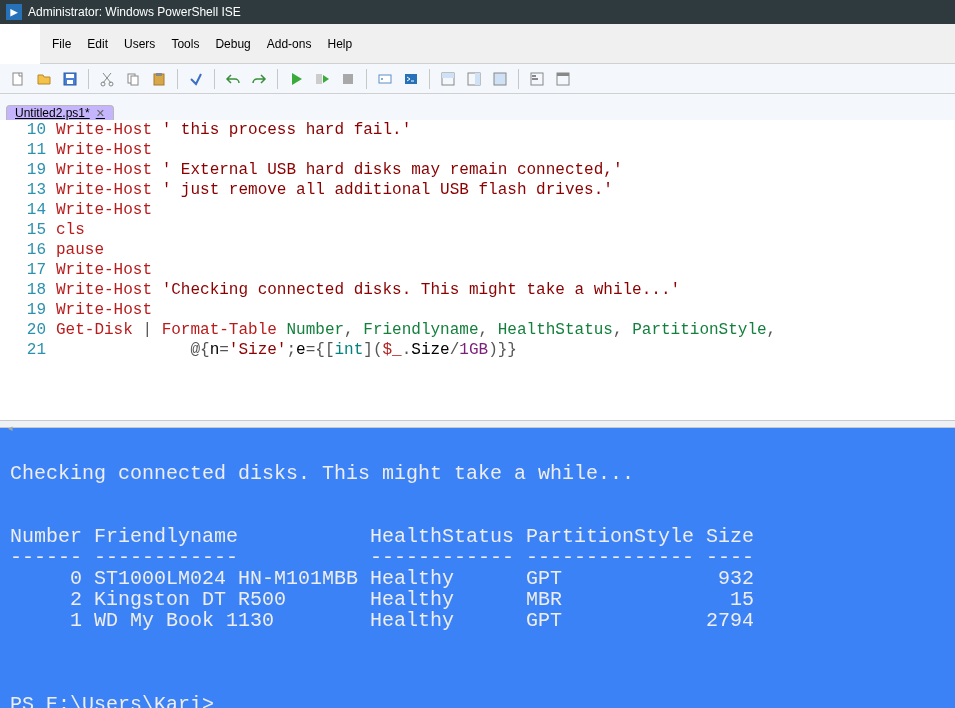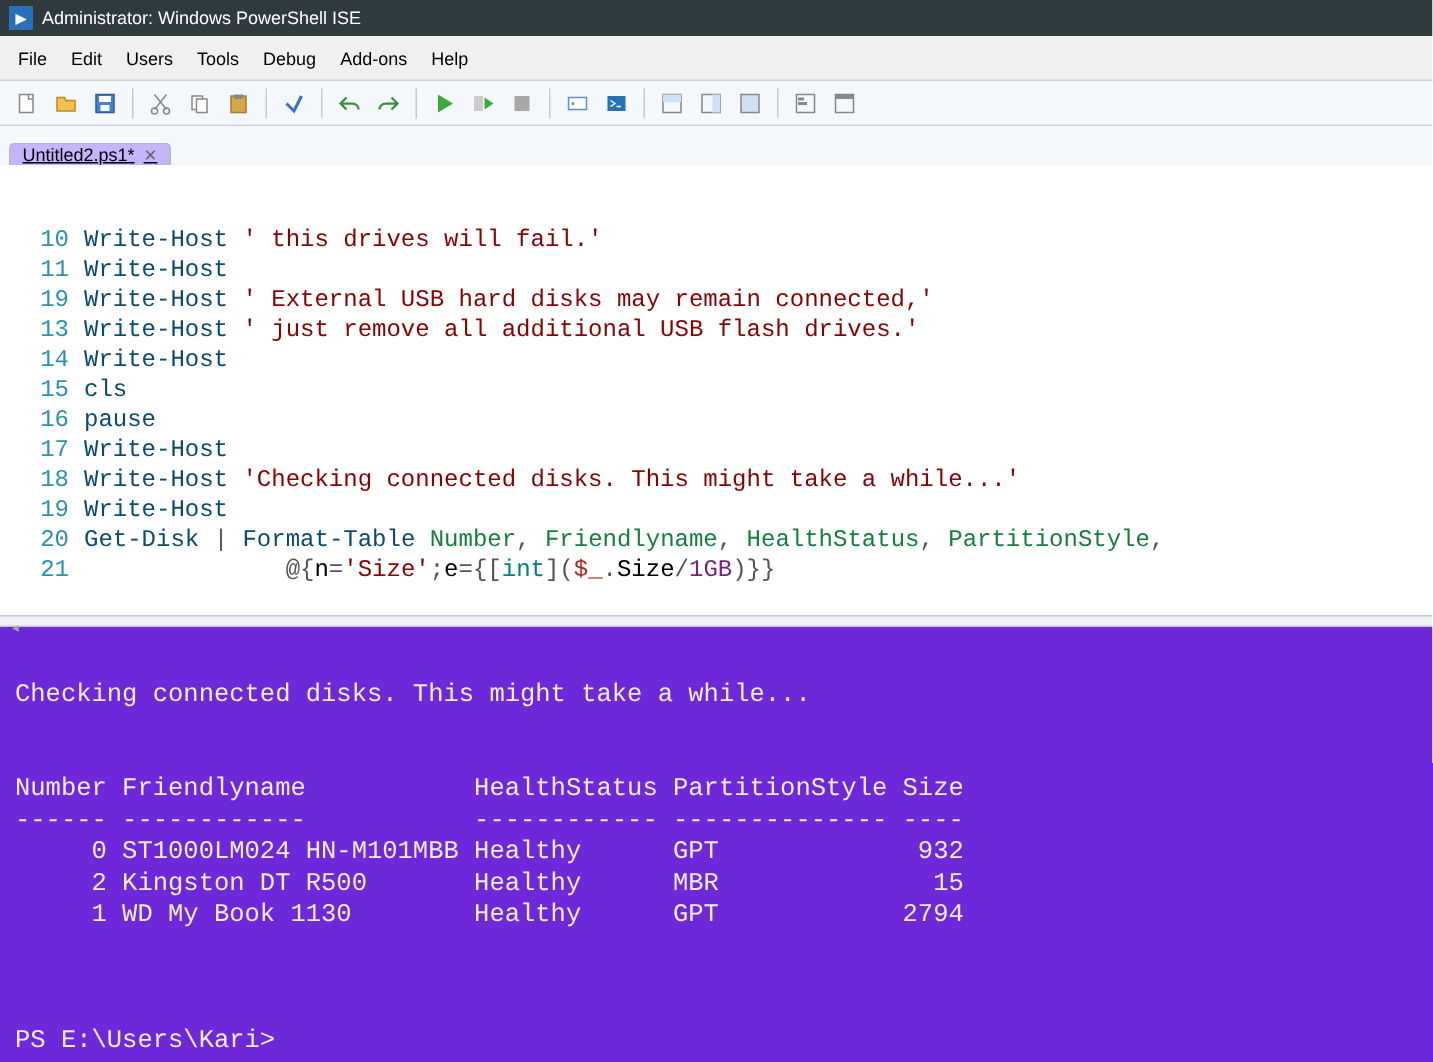--- a/index.html
+++ b/index.html
@@ -1,44 +1,44 @@
 <!DOCTYPE html>
 <html><head>
 <meta charset="utf-8">
 <style>
   * { box-sizing: border-box; margin: 0; padding: 0; }
   body { font-family: "Segoe UI", Tahoma, sans-serif; font-size: 12px; background: #fff; width: 955px; height: 708px; overflow: hidden; display: flex; flex-direction: column; }
   .titlebar { background: #2f3a3f; color: #fff; height: 24px; display: flex; align-items: center; padding: 0 6px; gap: 6px; }
   .titlebar .app-icon { width: 16px; height: 16px; background: #2671b8; display: flex; align-items: center; justify-content: center; color: #fff; font-size: 9px; font-weight: bold; }
   .titlebar-text { font-size: 12px; }
-  .menubar { background: #f0f0f0; height: 30px; display: flex; align-items: center; padding: 0 4px; border-bottom: 1px solid #d0d0d0; }
+  .menubar { background: #f0f0f0; height: 40px; display: flex; align-items: center; padding: 0 4px; border-bottom: 1px solid #d0d0d0; margin-left: 40px; }
   .menu-item { padding: 3px 8px; cursor: default; }
   .toolbar { background: #f4f7fb; height: 30px; display: flex; align-items: center; padding: 0 6px; gap: 2px; border-bottom: 1px solid #d0d0d0; }
   .tbtn { width: 24px; height: 24px; display: flex; align-items: center; justify-content: center; cursor: default; border-radius: 2px; }
   .tbtn svg { width: 16px; height: 16px; }
   .tsep { width: 1px; height: 20px; background: #c8c8c8; margin: 0 4px; }
   .tabstrip { background: #f4f7fb; height: 26px; display: flex; align-items: flex-end; padding: 0 6px; }
   .tab { background: #c4b5fd; border: 1px solid #b8b8b8; border-bottom: none; border-radius: 4px 4px 0 0; padding: 0 8px; display: flex; align-items: center; gap: 6px; font-size: 12px; text-decoration: underline; }
   .tab .close { font-family: Arial; font-size: 11px; color: #666; cursor: default; }
   .editor { flex: 0 0 300px; background: #fff; font-family: Consolas, "Courier New", monospace; font-size: 16px; overflow: hidden; position: relative; }
-  .editor-inner { display: flex; margin-top: 40px; }
+  .editor-inner { display: flex; }
   .gutter { width: 56px; text-align: right; color: #2b91af; padding-right: 10px; user-select: none; }
   .gutter div { line-height: 20px; height: 20px; }
   .code { flex: 1; }
   .code-line { line-height: 20px; height: 20px; white-space: pre; }
-  .k-cmd { color: #0c4a6e; }
+  .k-cmd { color: #b91c1c; }
   .k-str { color: #8b0000; }
   .k-type { color: #008080; }
   .k-param { color: #15803d; }
   .k-var { color: #b22222; }
   .k-op { color: #555; }
   .k-num { color: #7a1f7a; }
   .splitter { height: 8px; background: #eef2f6; cursor: ns-resize; border-top: 1px solid #c8c8c8; border-bottom: 1px solid #c8c8c8; position: relative; }
   .splitter .thumb { position: absolute; left: 8px; top: 2px; color: #9aa; font-size: 9px; }
-  .console { flex: 1; background: #6d28d9; color: #eeedf0; font-family: Consolas, "Courier New", monospace; font-size: 17px; padding: 14px 10px; white-space: pre; overflow: hidden; line-height: 21px; }
+  .console { flex: 1; background: #3b82f6; color: #eeedf0; font-family: Consolas, "Courier New", monospace; font-size: 20px; padding: 14px 10px; white-space: pre; overflow: hidden; line-height: 21px; }
   .console-line { white-space: pre; }
 </style>
 </head>
 <body>
 
 <div class="titlebar">
   <div class="app-icon">▶</div>
   <div class="titlebar-text">Administrator: Windows PowerShell ISE</div>
 </div>
 
@@ -189,21 +189,21 @@
         <div>14</div>
         <div>15</div>
         <div>16</div>
         <div>17</div>
         <div>18</div>
         <div>19</div>
         <div>20</div>
         <div>21</div>
       </div>
     <div class="code" id="code">
-        <div class="code-line"><span class="k-cmd">Write-Host</span><span> </span><span class="k-str">' this drives will fail.'</span></div>
+        <div class="code-line"><span class="k-cmd">Write-Host</span><span> </span><span class="k-str">' this process hard fail.'</span></div>
         <div class="code-line"><span class="k-cmd">Write-Host</span></div>
         <div class="code-line"><span class="k-cmd">Write-Host</span><span> </span><span class="k-str">' External USB hard disks may remain connected,'</span></div>
         <div class="code-line"><span class="k-cmd">Write-Host</span><span> </span><span class="k-str">' just remove all additional USB flash drives.'</span></div>
         <div class="code-line"><span class="k-cmd">Write-Host</span></div>
         <div class="code-line"><span class="k-cmd">cls</span></div>
         <div class="code-line"><span class="k-cmd">pause</span></div>
         <div class="code-line"><span class="k-cmd">Write-Host</span></div>
         <div class="code-line"><span class="k-cmd">Write-Host</span><span> </span><span class="k-str">'Checking connected disks. This might take a while...'</span></div>
         <div class="code-line"><span class="k-cmd">Write-Host</span></div>
         <div class="code-line"><span class="k-cmd">Get-Disk</span><span> </span><span class="k-op">|</span><span> </span><span class="k-cmd">Format-Table</span><span> </span><span class="k-param">Number</span><span class="k-op">,</span><span> </span><span class="k-param">Friendlyname</span><span class="k-op">,</span><span> </span><span class="k-param">HealthStatus</span><span class="k-op">,</span><span> </span><span class="k-param">PartitionStyle</span><span class="k-op">,</span></div>

